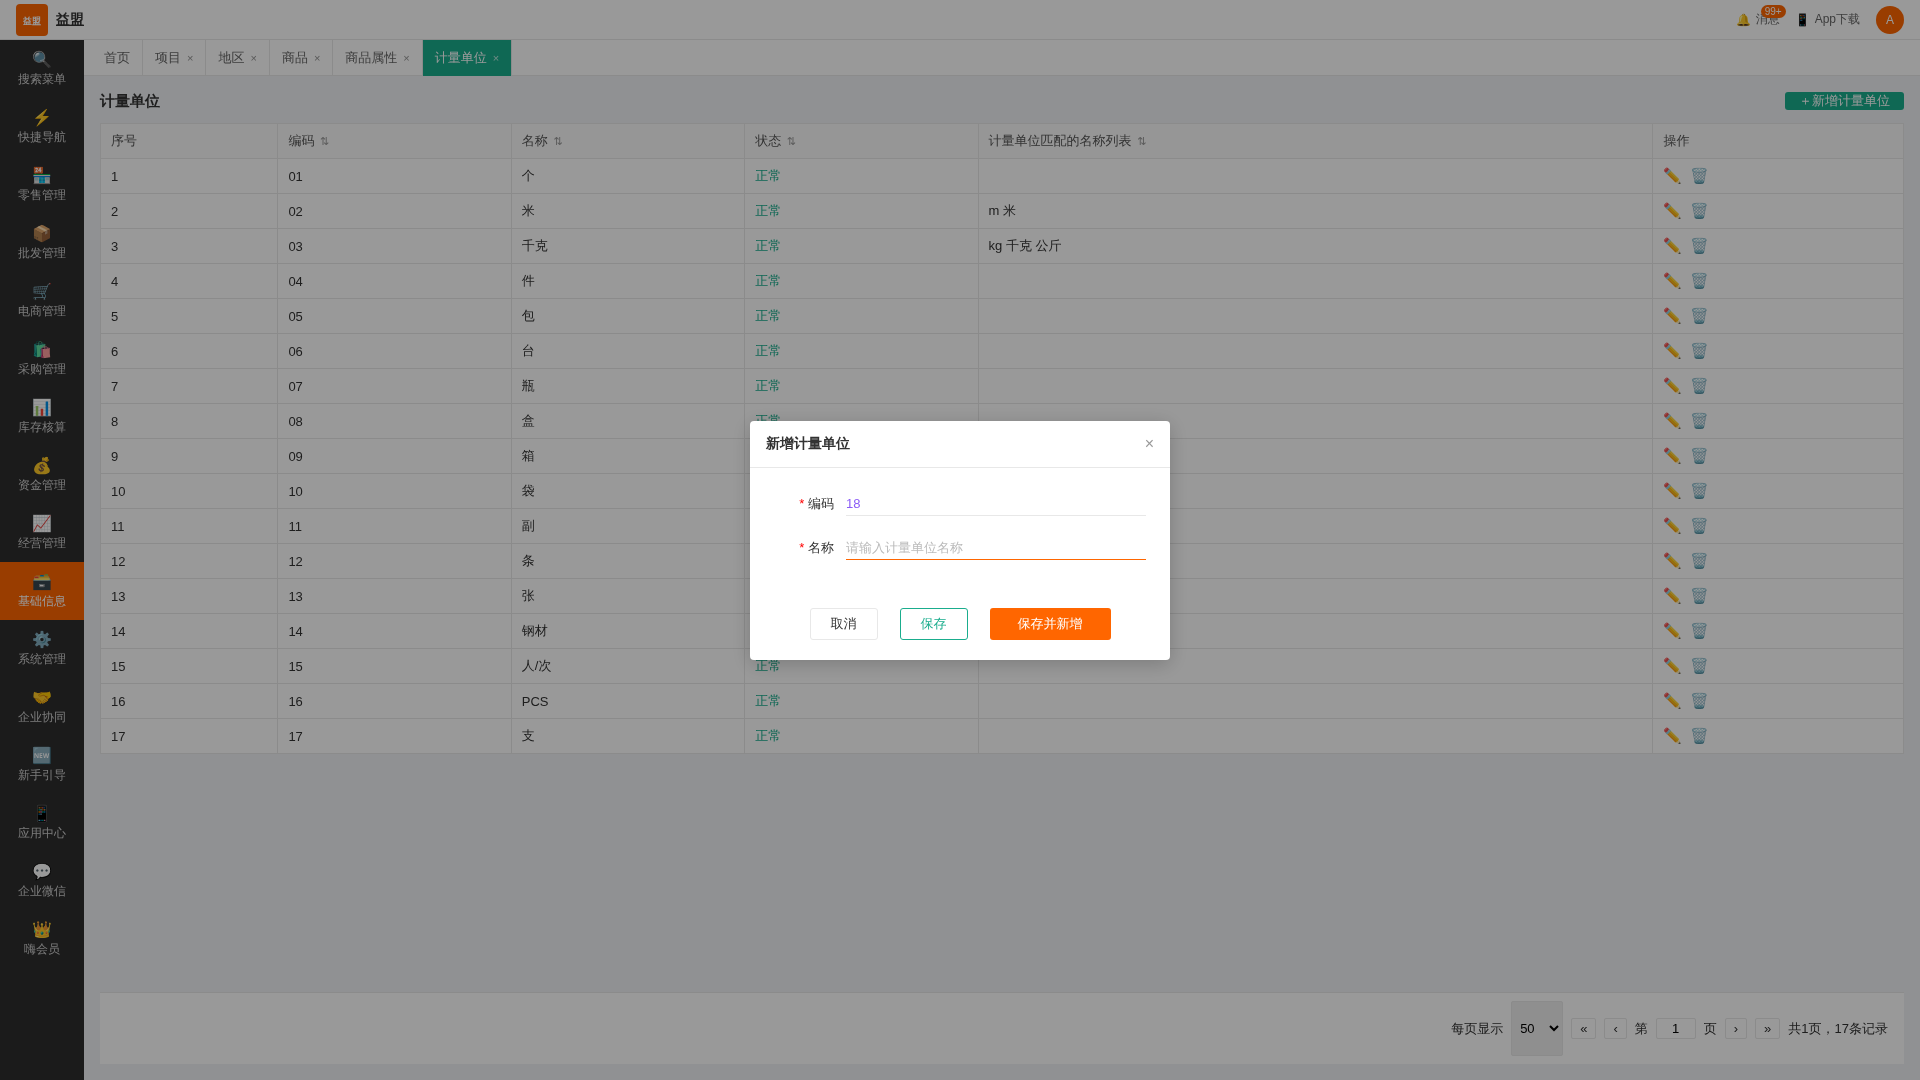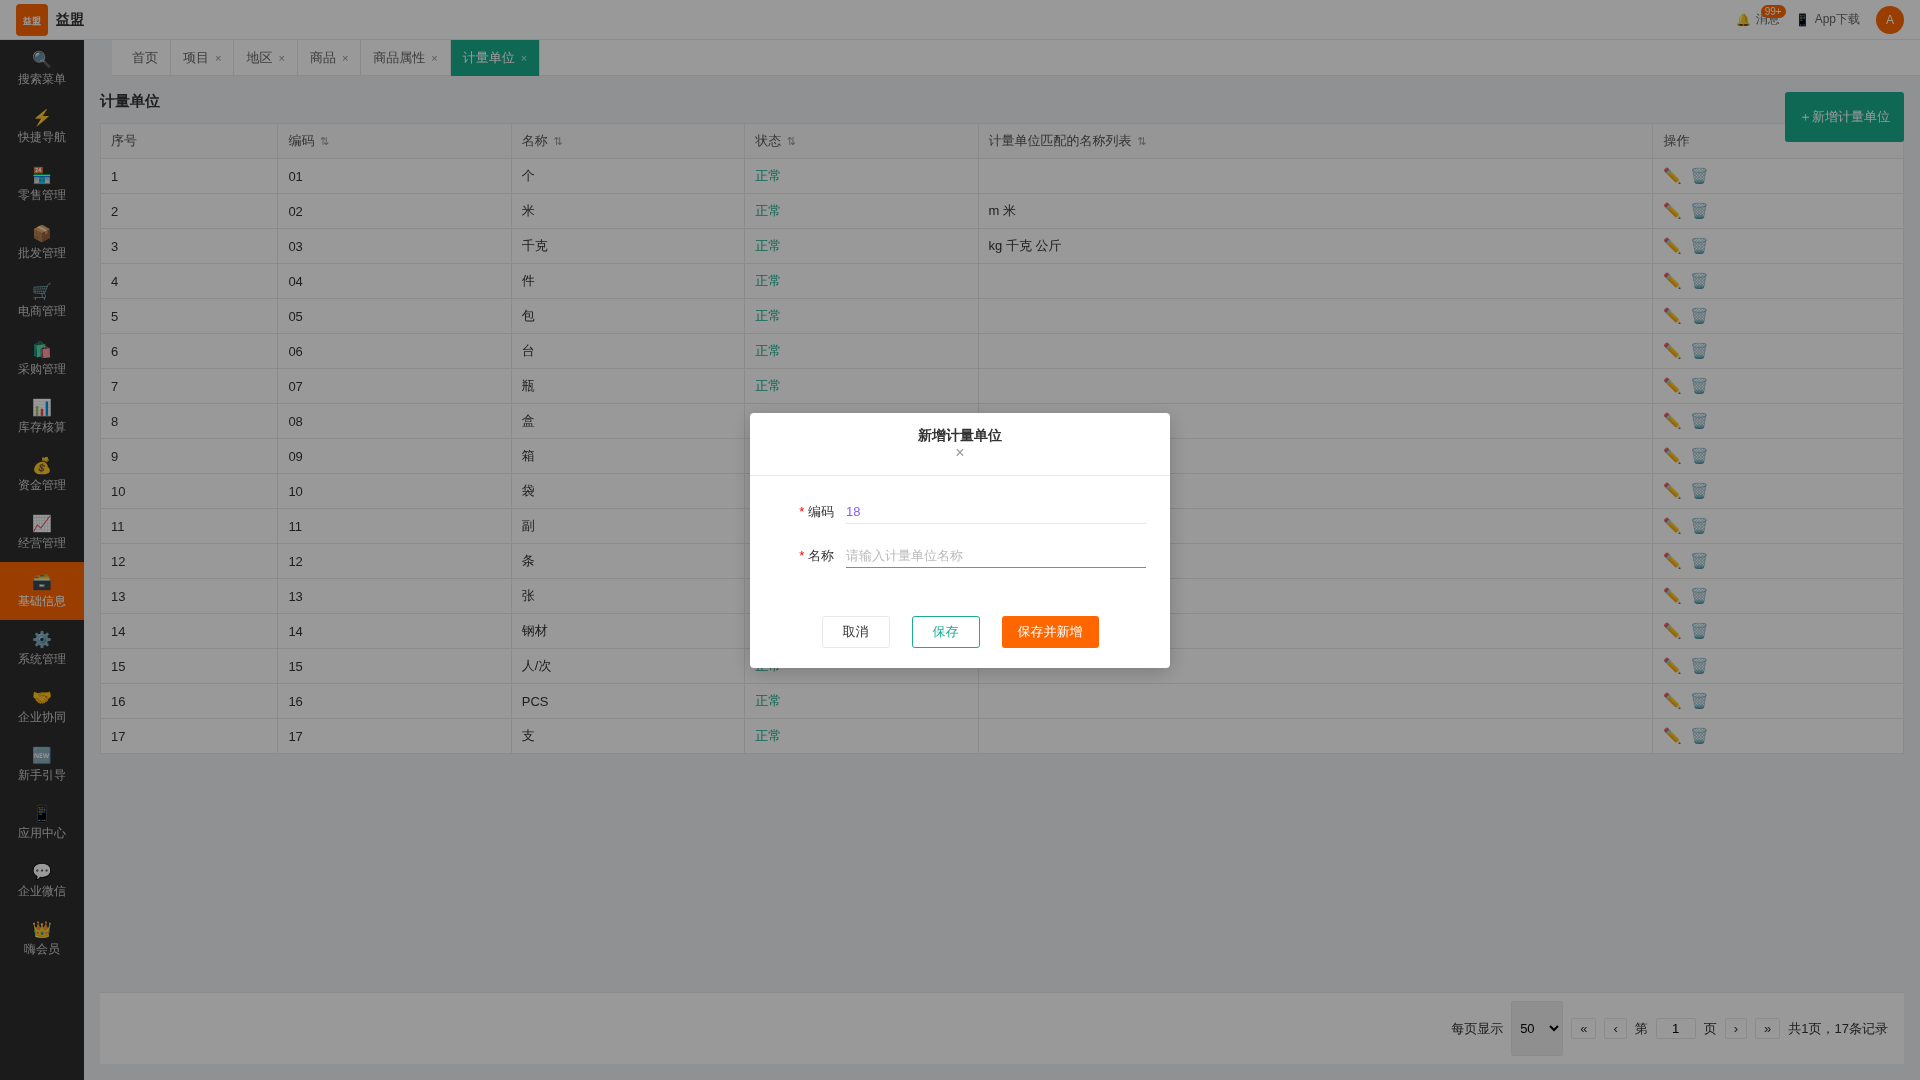--- a/index.html
+++ b/index.html
@@ -115,21 +115,20 @@
 
     
     .tab-bar {
       background: #fff;
       border-bottom: 1px solid #e8e8e8;
       display: flex;
       align-items: center;
       padding: 0 8px;
       height: 36px;
       flex-shrink: 0;
-      margin-left: 28px;
     }
     .tab-item {
       display: flex;
       align-items: center;
       gap: 4px;
       padding: 0 12px;
       height: 36px;
       cursor: pointer;
       font-size: 13px;
       color: #666;
@@ -164,21 +163,21 @@
 
     
     .add-btn {
       position: absolute;
       top: 16px;
       right: 16px;
       background: #1aad8d;
       color: white;
       border: none;
       border-radius: 3px;
-      padding: 16px 14px;
+      padding: 0 14px;
       font-size: 13px;
       cursor: pointer;
     }
 
     
     .data-table {
       width: 100%;
       border-collapse: collapse;
       background: white;
     }
@@ -265,21 +264,20 @@
       border-radius: 4px;
       width: 420px;
       box-shadow: 0 4px 20px rgba(0,0,0,0.2);
     }
     .modal-header {
       display: flex;
       align-items: center;
       justify-content: space-between;
       padding: 14px 16px;
       border-bottom: 1px solid #e8e8e8;
-      flex-direction: column;
     }
     .modal-title {
       font-size: 14px;
       font-weight: bold;
       color: #333;
     }
     .modal-close {
       cursor: pointer;
       color: #999;
       font-size: 16px;
@@ -339,21 +337,21 @@
       color: #1aad8d;
       padding: 6px 20px;
       border-radius: 3px;
       cursor: pointer;
       font-size: 13px;
     }
     .btn-save-new {
       background: #f60;
       border: none;
       color: white;
-      padding: 6px 16px;
+      padding: 6px 28px;
       border-radius: 3px;
       cursor: pointer;
       font-size: 13px;
     }
 
     .content-inner {
       display: flex;
       flex-direction: column;
       height: 100%;
     }

